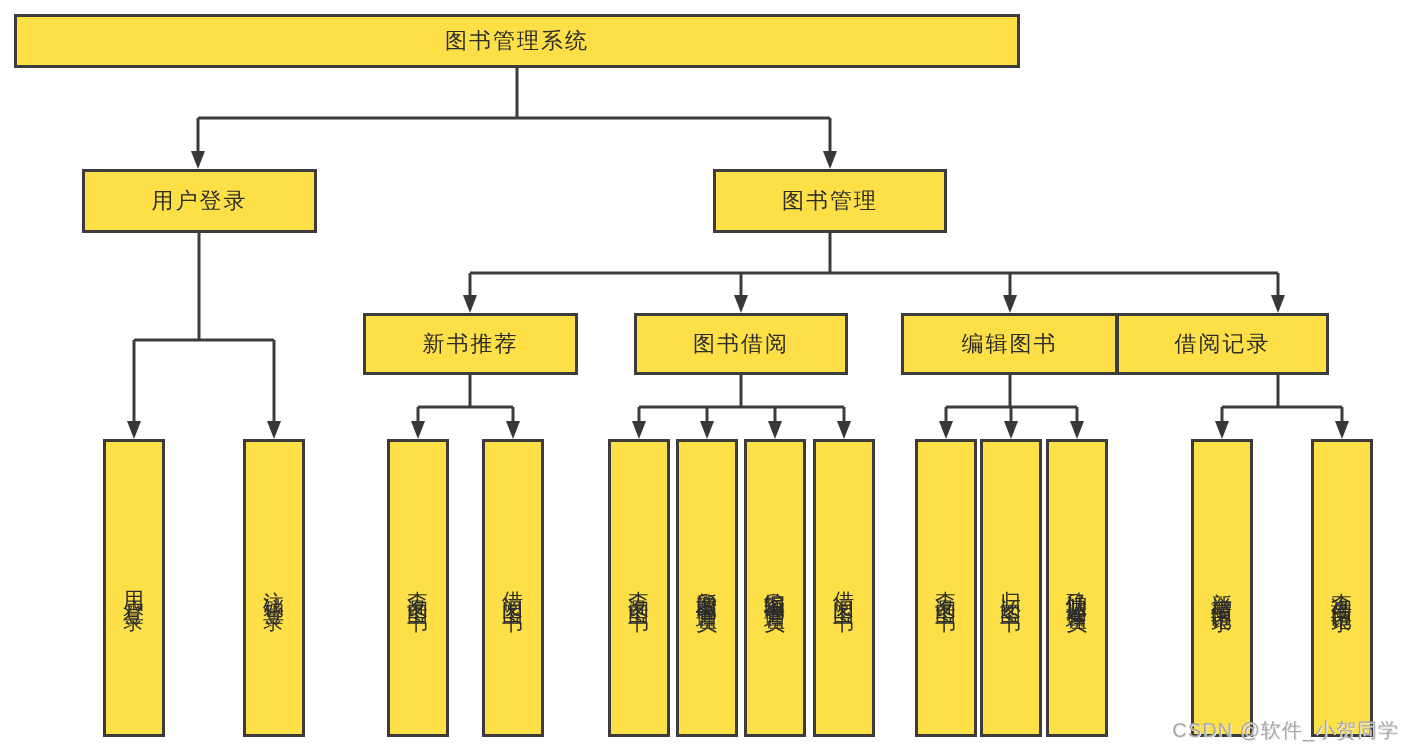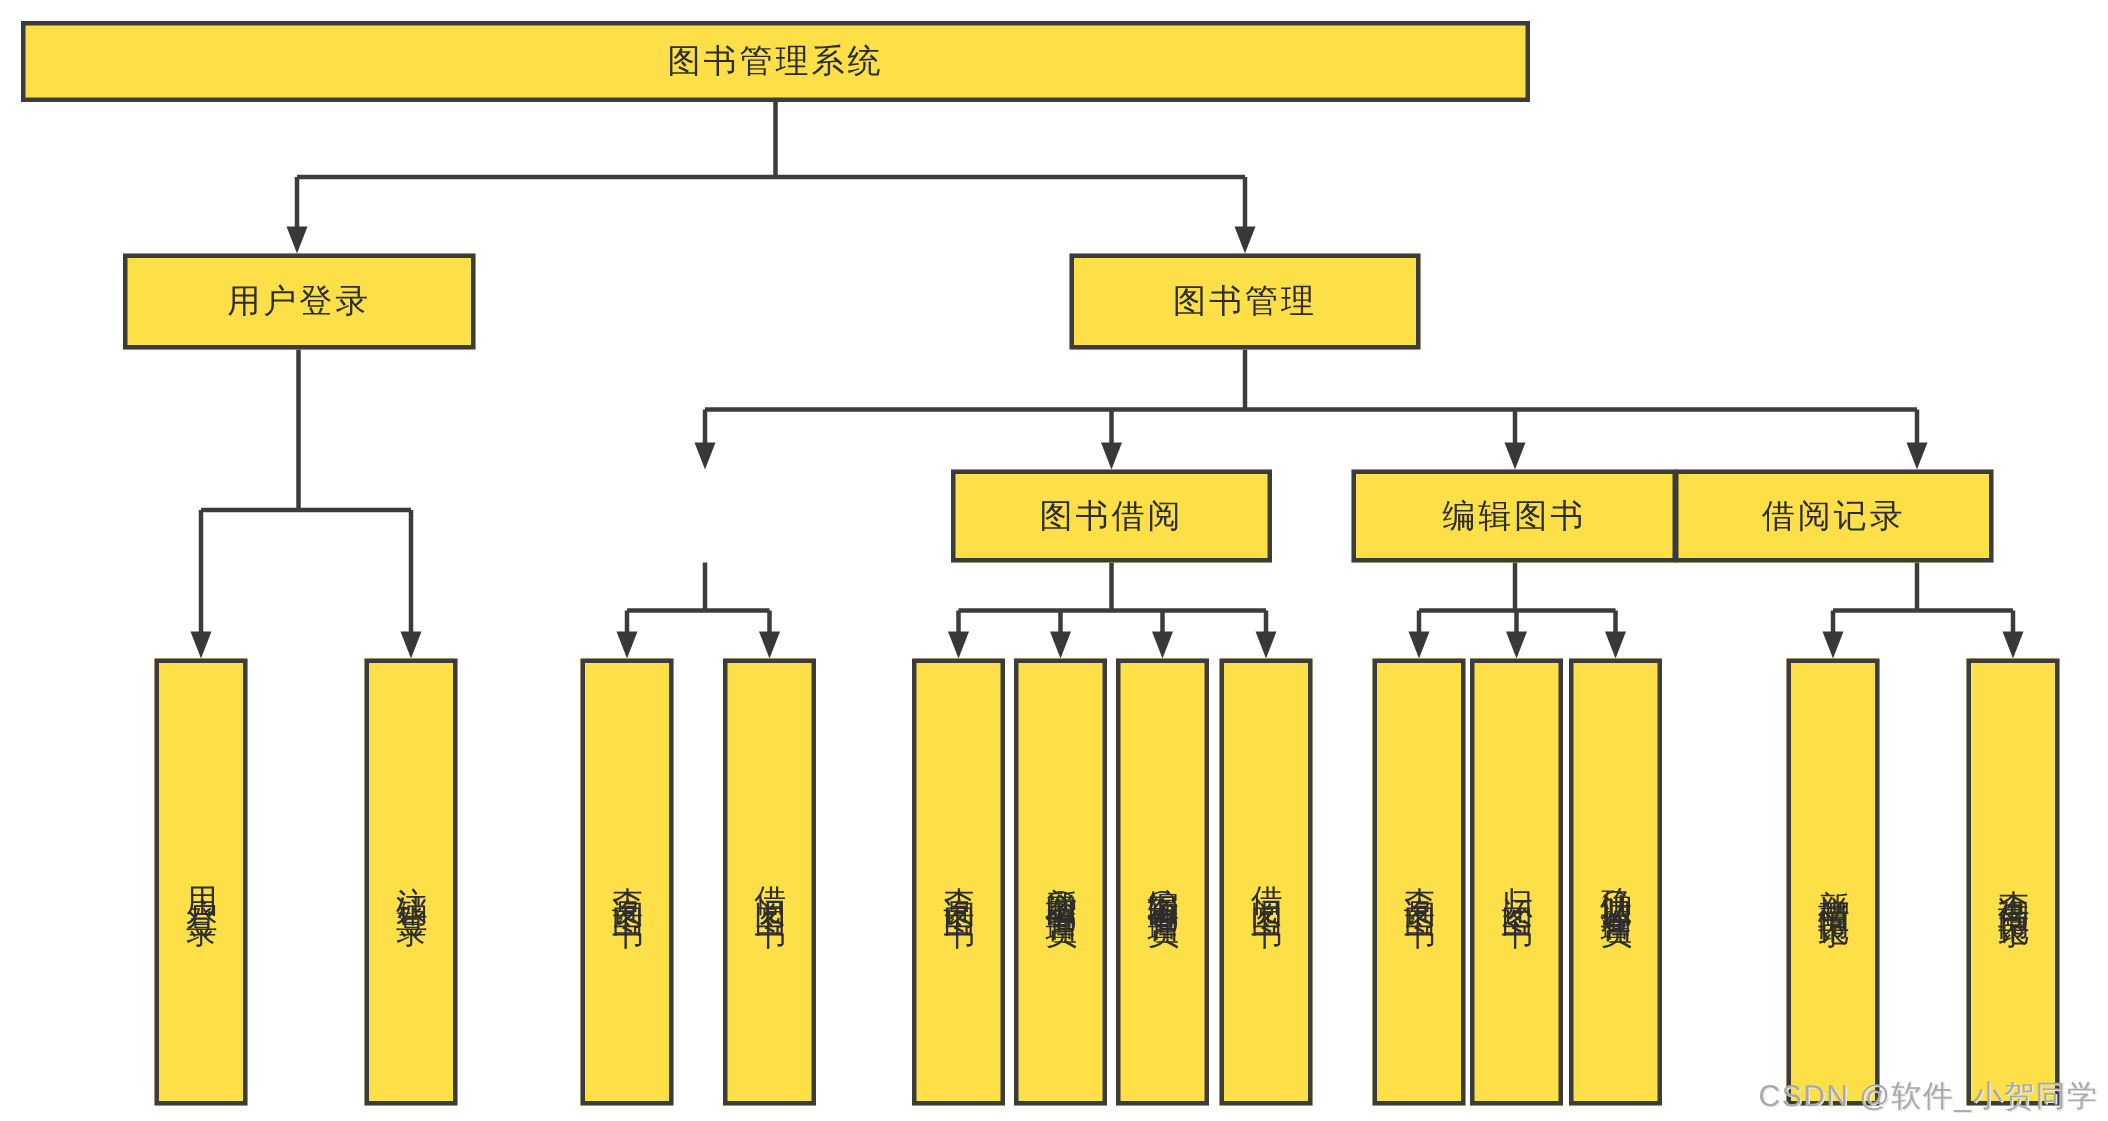--- a/index.html
+++ b/index.html
@@ -122,20 +122,21 @@
       <polygon points="1215,421 1229,421 1222,439"></polygon>
       <polygon points="1335,421 1349,421 1342,439"></polygon>
     </g>
   </svg>
 
   <div class="node hbox" style="left:14px; top:14px; width:1006px; height:54px;">图书管理系统</div>
 
   <div class="node hbox" style="left:82px; top:169px; width:235px; height:64px;">用户登录</div>
   <div class="node hbox" style="left:713px; top:169px; width:234px; height:64px;">图书管理</div>
 
+  <div class="node hbox" style="left:363px; top:313px; width:215px; height:62px;">新书推荐</div>
   <div class="node hbox" style="left:634px; top:313px; width:214px; height:62px;">图书借阅</div>
   <div class="node hbox" style="left:901px; top:313px; width:217px; height:62px;">编辑图书</div>
   <div class="node hbox" style="left:1116px; top:313px; width:213px; height:62px;">借阅记录</div>
 
   <div class="node vbox" style="left:103px; top:439px; width:62px; height:298px;">用户登录</div>
   <div class="node vbox" style="left:243px; top:439px; width:62px; height:298px;">注销登录</div>
 
   <div class="node vbox" style="left:387px; top:439px; width:62px; height:298px;">查询图书</div>
   <div class="node vbox" style="left:482px; top:439px; width:62px; height:298px;">借阅图书</div>
 

